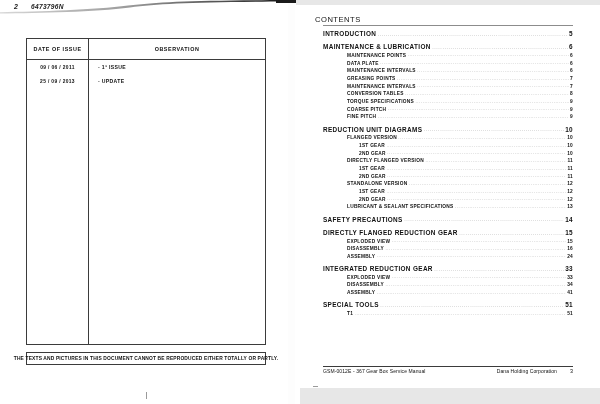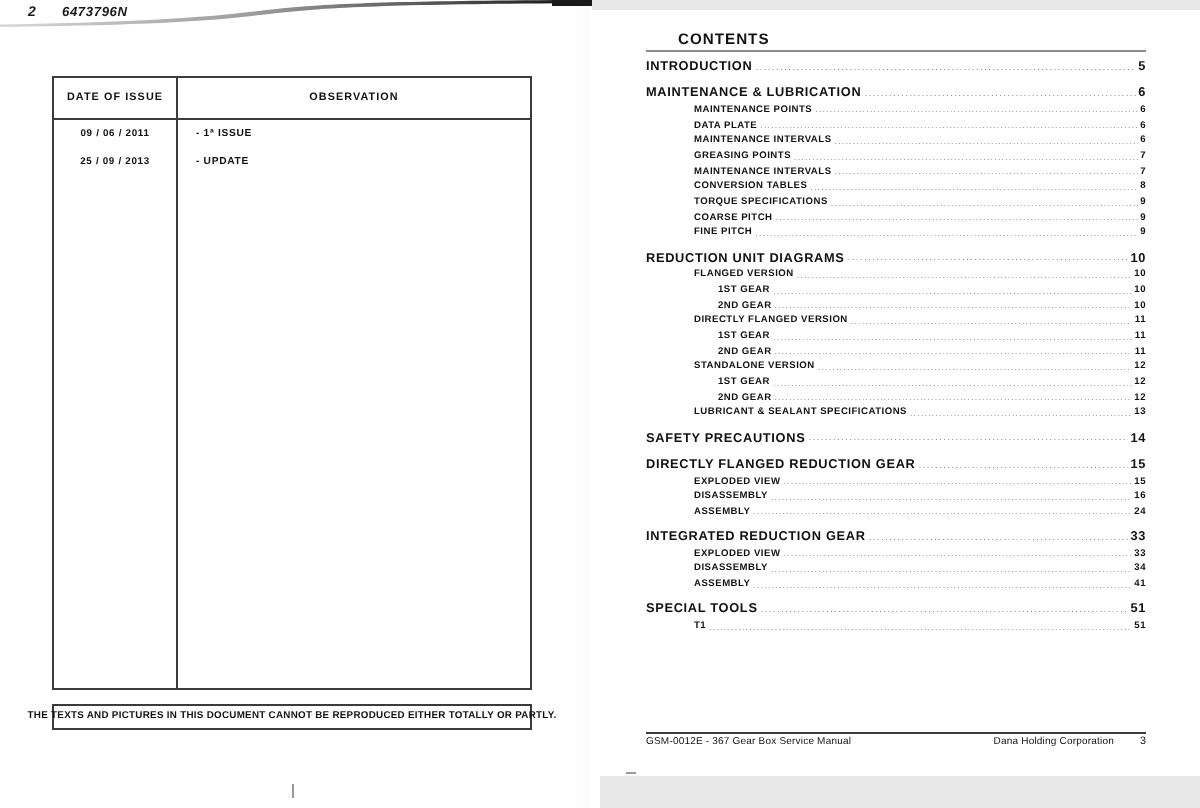--- a/index.html
+++ b/index.html
@@ -176,24 +176,24 @@
     left: 146px;
     top: 392px;
     width: 1px;
     height: 7px;
     background: #9a9a9a;
   }
 
   
   .toc-title {
     position: absolute;
-    left: 44px;
+    left: 20px;
     top: 15px;
     font-size: 7.6px;
-    font-weight: 700;
+    font-weight: 400;
     letter-spacing: 0.5px;
     color: #111;
     text-align: center;
   }
   .toc-rule {
     position: absolute;
     left: 28px;
     top: 25px;
     width: 250px;
     height: 1px;

